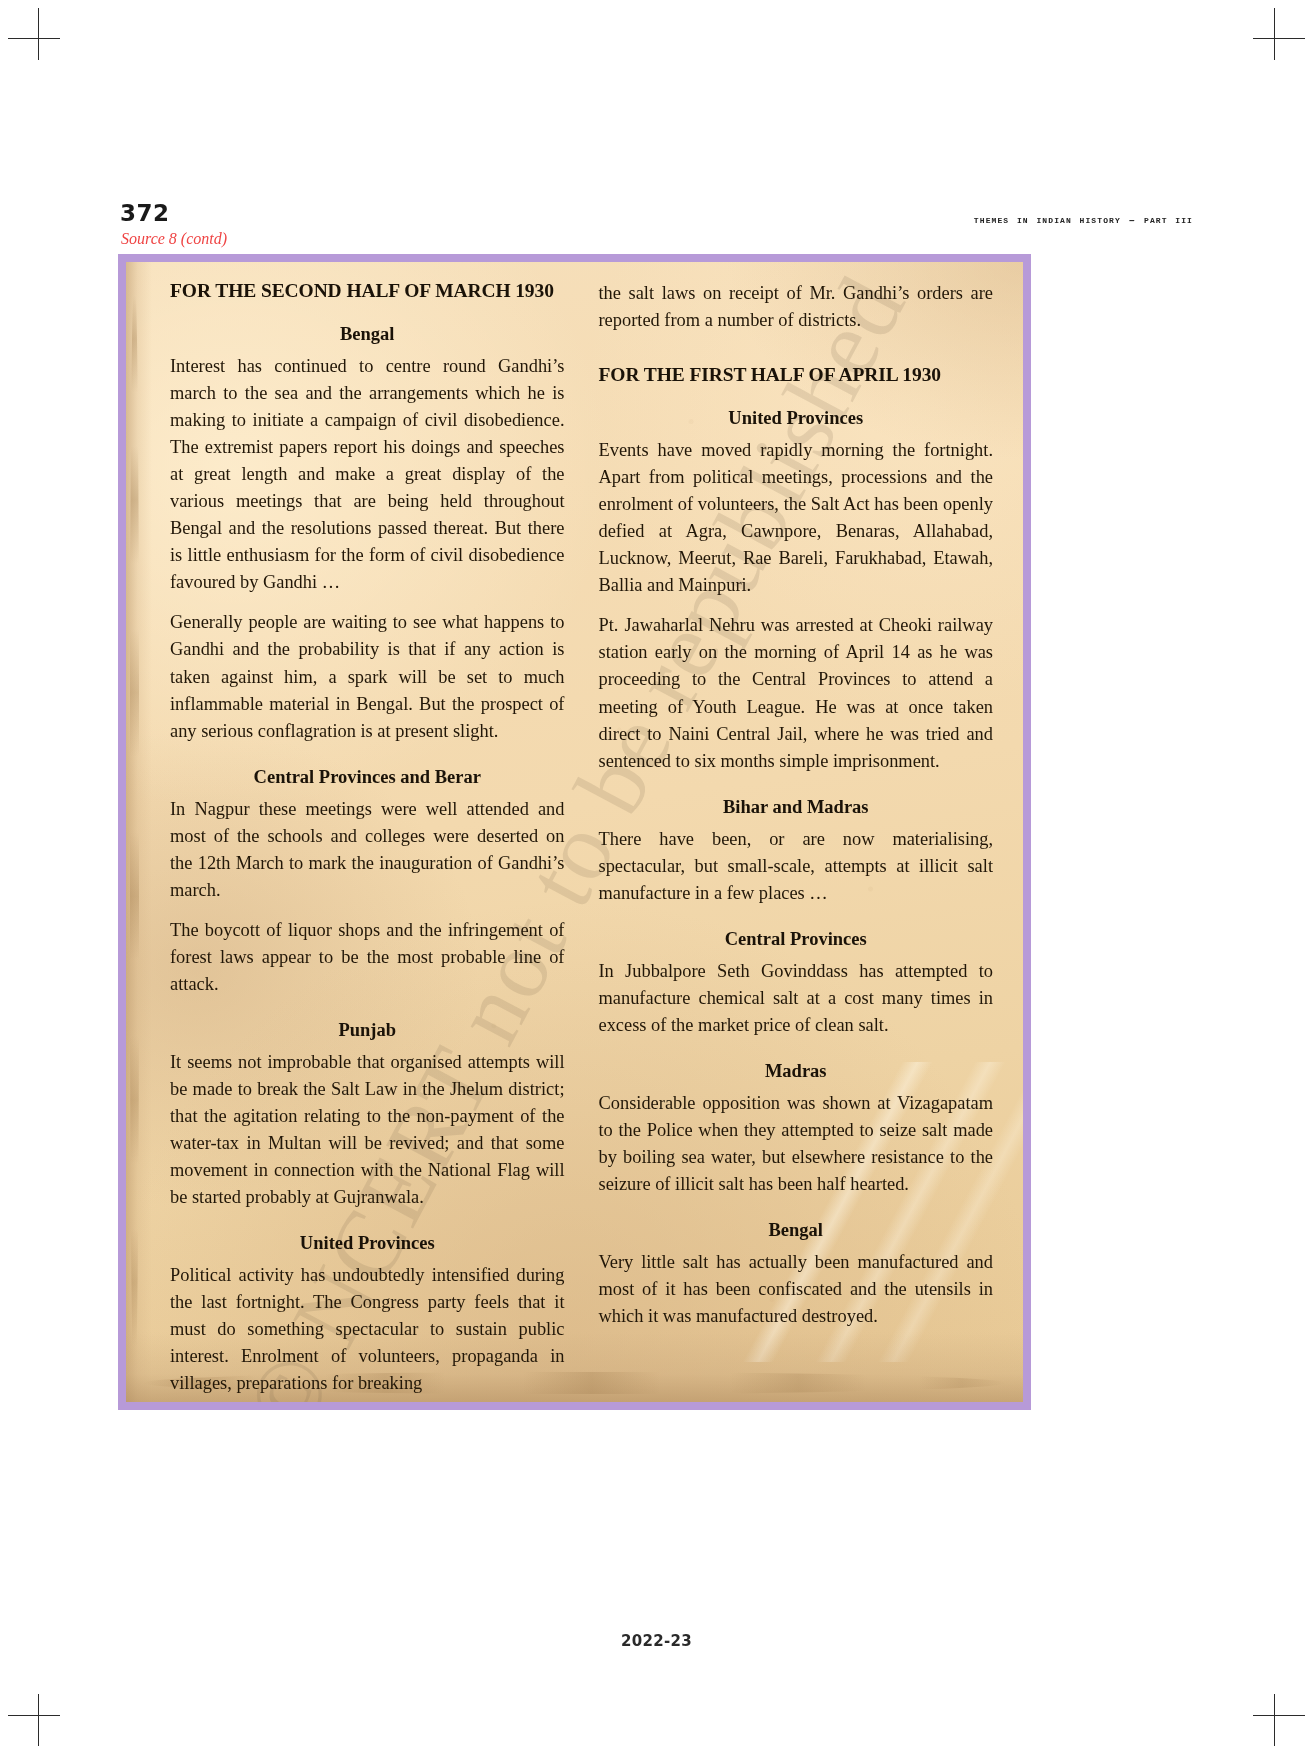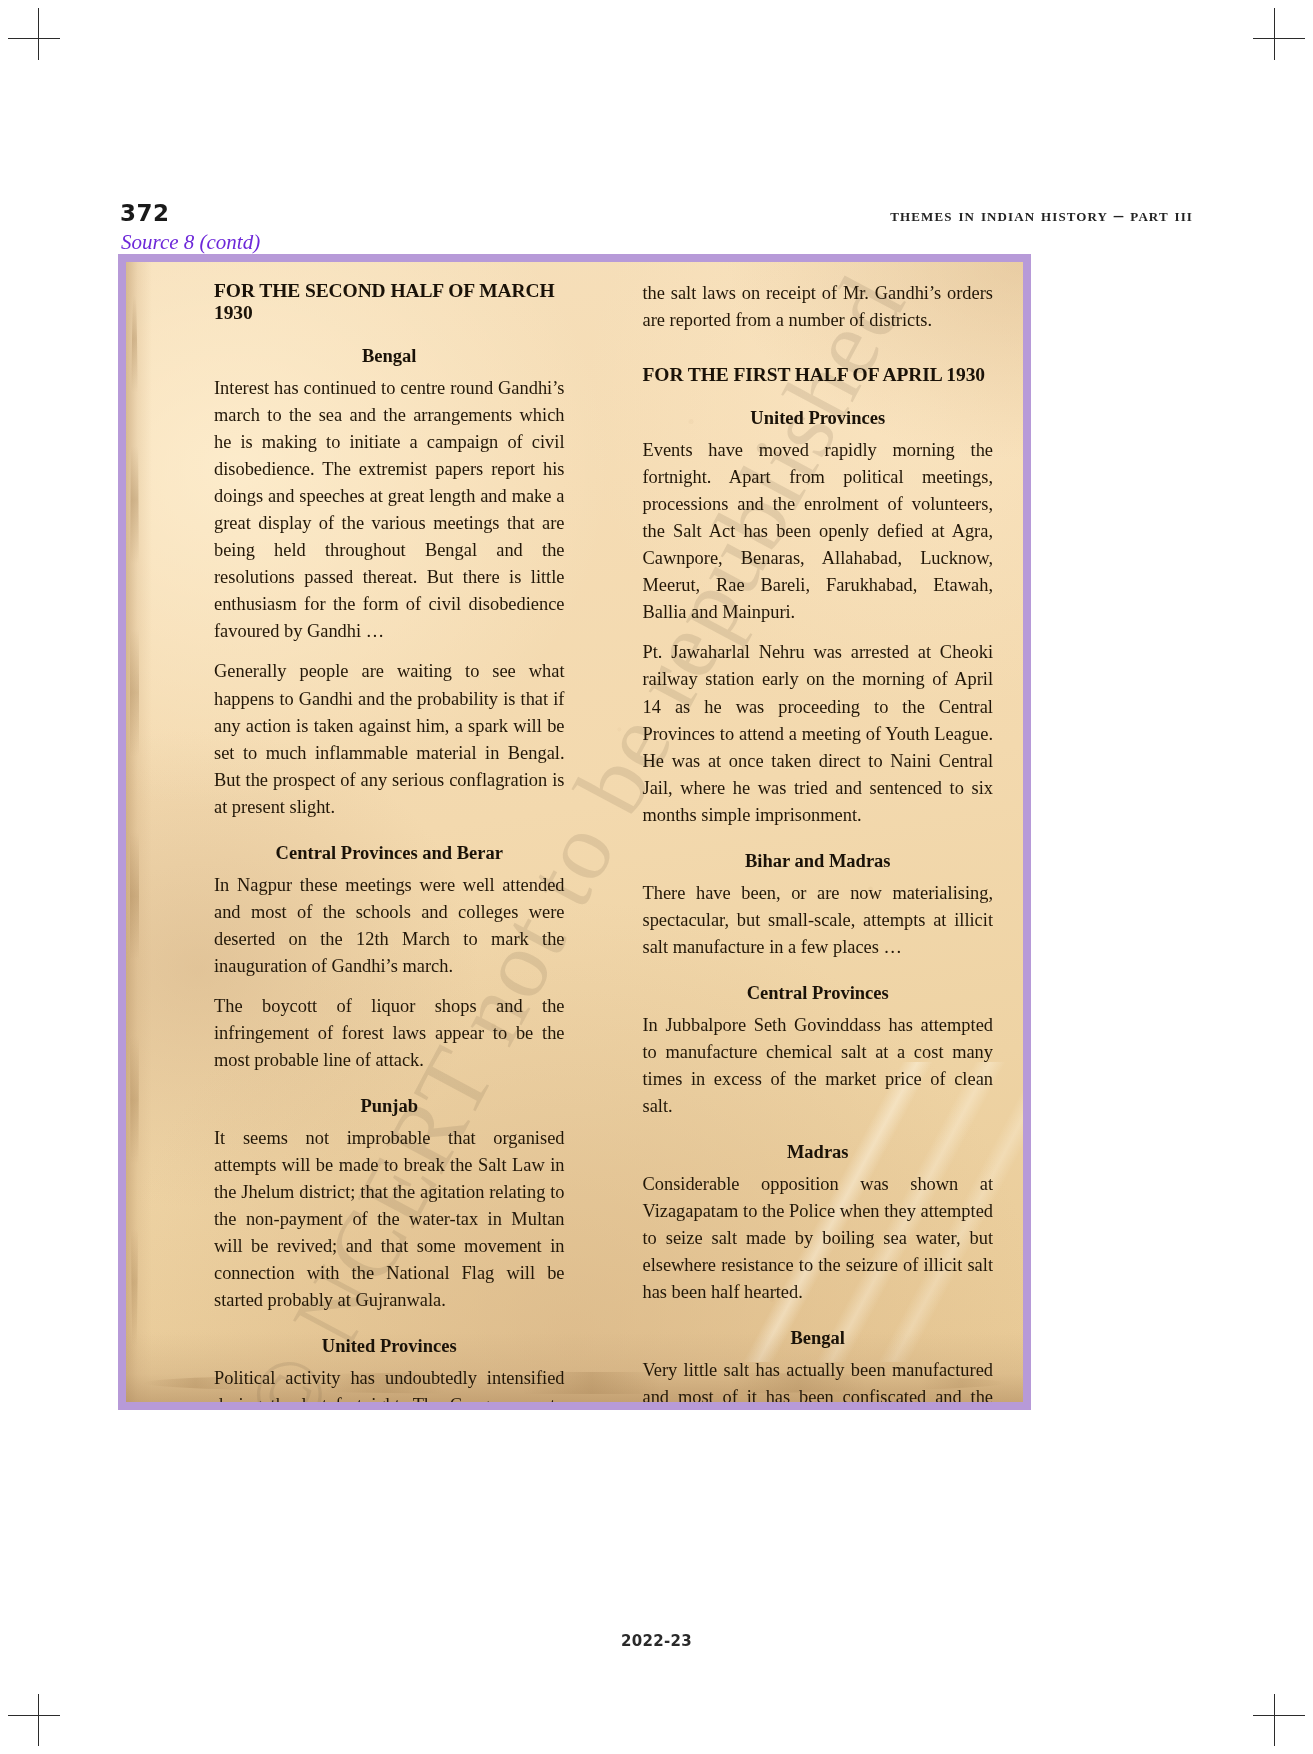--- a/index.html
+++ b/index.html
@@ -30,32 +30,32 @@
     position: absolute; left: 120px; right: 120px; top: 196px;
     height: 30px;
     display: flex; align-items: flex-end; justify-content: space-between; gap: 20px;
   }
   .folio {
     font-family: "DejaVu Sans", "Liberation Sans", sans-serif;
     font-weight: bold; font-size: 23px; color: #1a1a1a;
     letter-spacing: 0.5px;
   }
   .book-title {
-    font-family: Liberation Serif, serif;
-    font-weight: bold; font-size: 19px; color: #232323;
+    font-family: Liberation Mono, monospace;
+    font-weight: bold; font-size: 11px; color: #232323;
     letter-spacing: 1.1px;
     font-variant: small-caps;
     text-transform: lowercase;
   }
   .book-title::first-letter { }
 
   .source-label {
     position: absolute; left: 121px; top: 230px;
     font-family: "Liberation Serif", serif;
-    font-style: italic; font-size: 21px; color: #6d28d9;
+    font-style: italic; font-size: 16px; color: #ef4444;
   }
 
   
   .panel-frame {
     position: absolute;
     left: 118px; top: 254px;
     width: 913px; height: 1156px;
     background: #b79ad8;
     padding: 8px;
   }
@@ -156,21 +156,21 @@
 
   
   .columns {
     position: absolute;
     left: 44px; right: 30px; top: 18px;
     height: 1090px;
     display: flex;
     gap: 34px;
     z-index: 4;
   }
-  .col { width: 396px; margin-left: 44px; }
+  .col { width: 396px; }
 
   .sec-title {
     font-family: "Liberation Serif", "DejaVu Serif", serif;
     font-weight: bold;
     font-size: 19.5px;
     color: #1a1208;
     margin: 0 0 22px 0;
     letter-spacing: -0.1px;
   }
   .sec-title.spaced-top { margin-top: 30px; }

